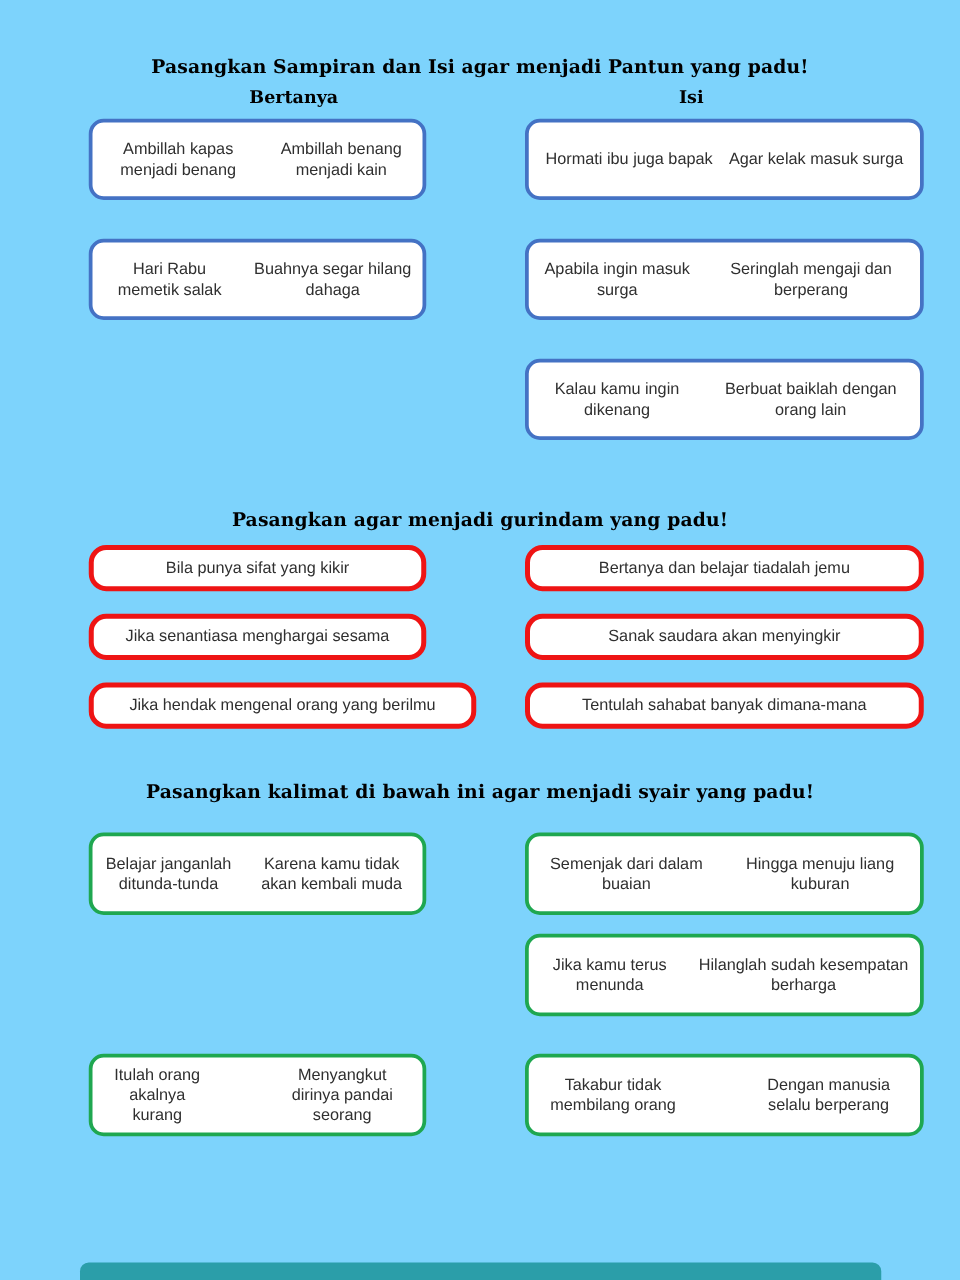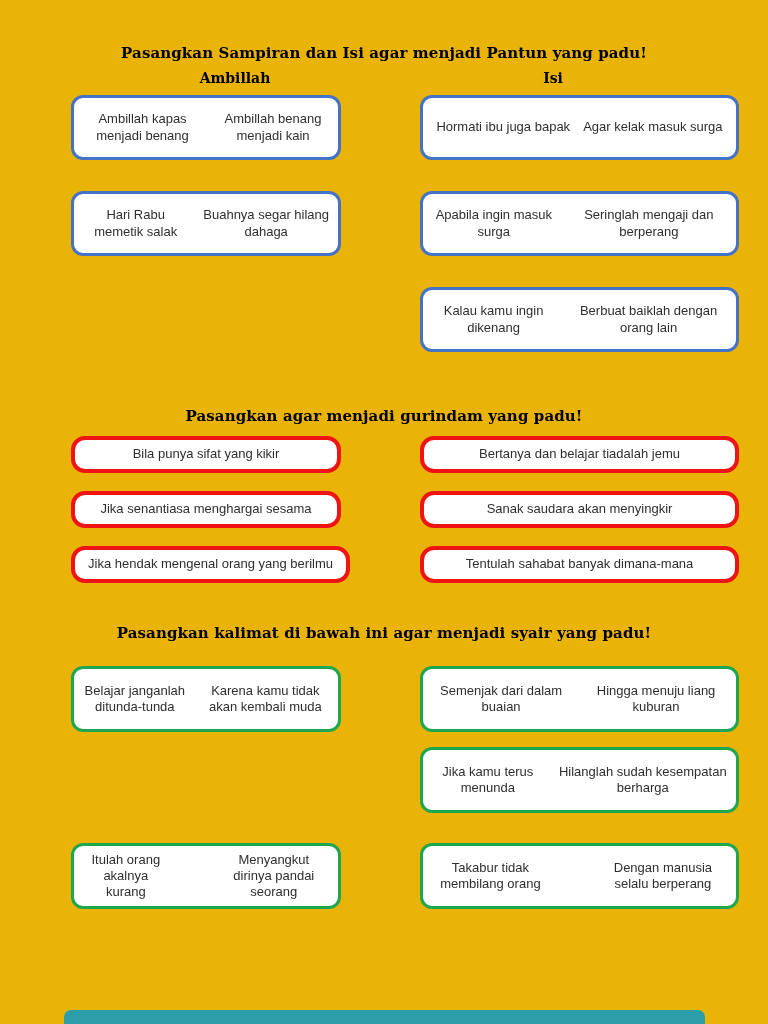--- a/index.html
+++ b/index.html
@@ -1,20 +1,20 @@
 <!DOCTYPE html>
 <html style="--blue: #4472C4; --red: #EE1414; --green: #1FA750; --teal: #2B9EA9; --title-text: #000000; --box-text: #2F2F2F;"><head>
 <meta charset="utf-8">
 <style>
   html,body{margin:0;padding:0;background:#ffffff;}
   .page{
     position:relative;
     width:768px;height:1024px;
     margin:0 auto;
-    background:#eab308;
+    background:#7dd3fc;
     font-family:"Liberation Sans","DejaVu Sans",sans-serif;
     overflow:hidden;
   }
   .title{
     position:absolute;left:0;right:0;
     text-align:center;
     font-family:"DejaVu Serif","Liberation Serif",serif;
     font-weight:bold;
     font-size:15px;
     color:var(--title-text,#000);
@@ -59,21 +59,21 @@
     background:var(--teal,#2B9EA9);
     border-radius:7px 7px 0 0;
   }
 </style>
 </head>
 <body>
 
 <div class="page">
 
   <div class="title" style="top:44px;">Pasangkan Sampiran dan Isi agar menjadi Pantun yang padu!</div>
-  <div class="hdr" style="top:70px;left:100px;">Ambillah</div>
+  <div class="hdr" style="top:70px;left:100px;">Bertanya</div>
   <div class="hdr" style="top:70px;left:418px;">Isi</div>
 
   <div class="box blue cl b-r1">
     <span class="line">Ambillah kapas menjadi benang</span>
     <span class="line">Ambillah benang menjadi kain</span>
   </div>
   <div class="box blue cr b-r1">
     <span class="line">Hormati ibu juga bapak</span>
     <span class="line">Agar kelak masuk surga</span>
   </div>
@@ -101,21 +101,21 @@
     <span class="line">Bertanya dan belajar tiadalah jemu</span>
   </div>
 
   <div class="box red cl r-r2">
     <span class="line">Jika senantiasa menghargai sesama</span>
   </div>
   <div class="box red cr r-r2">
     <span class="line">Sanak saudara akan menyingkir</span>
   </div>
 
-  <div class="box red cl r-r3" style="width:279px;">
+  <div class="box red cl r-r3" style="width:310px;">
     <span class="line">Jika hendak mengenal orang yang berilmu</span>
   </div>
   <div class="box red cr r-r3">
     <span class="line">Tentulah sahabat banyak dimana-mana</span>
   </div>
 
   <div class="title" style="top:624px;">Pasangkan kalimat di bawah ini agar menjadi syair yang padu!</div>
 
   <div class="box green cl g-r1">
     <span class="line">Belajar janganlah ditunda-tunda</span>

